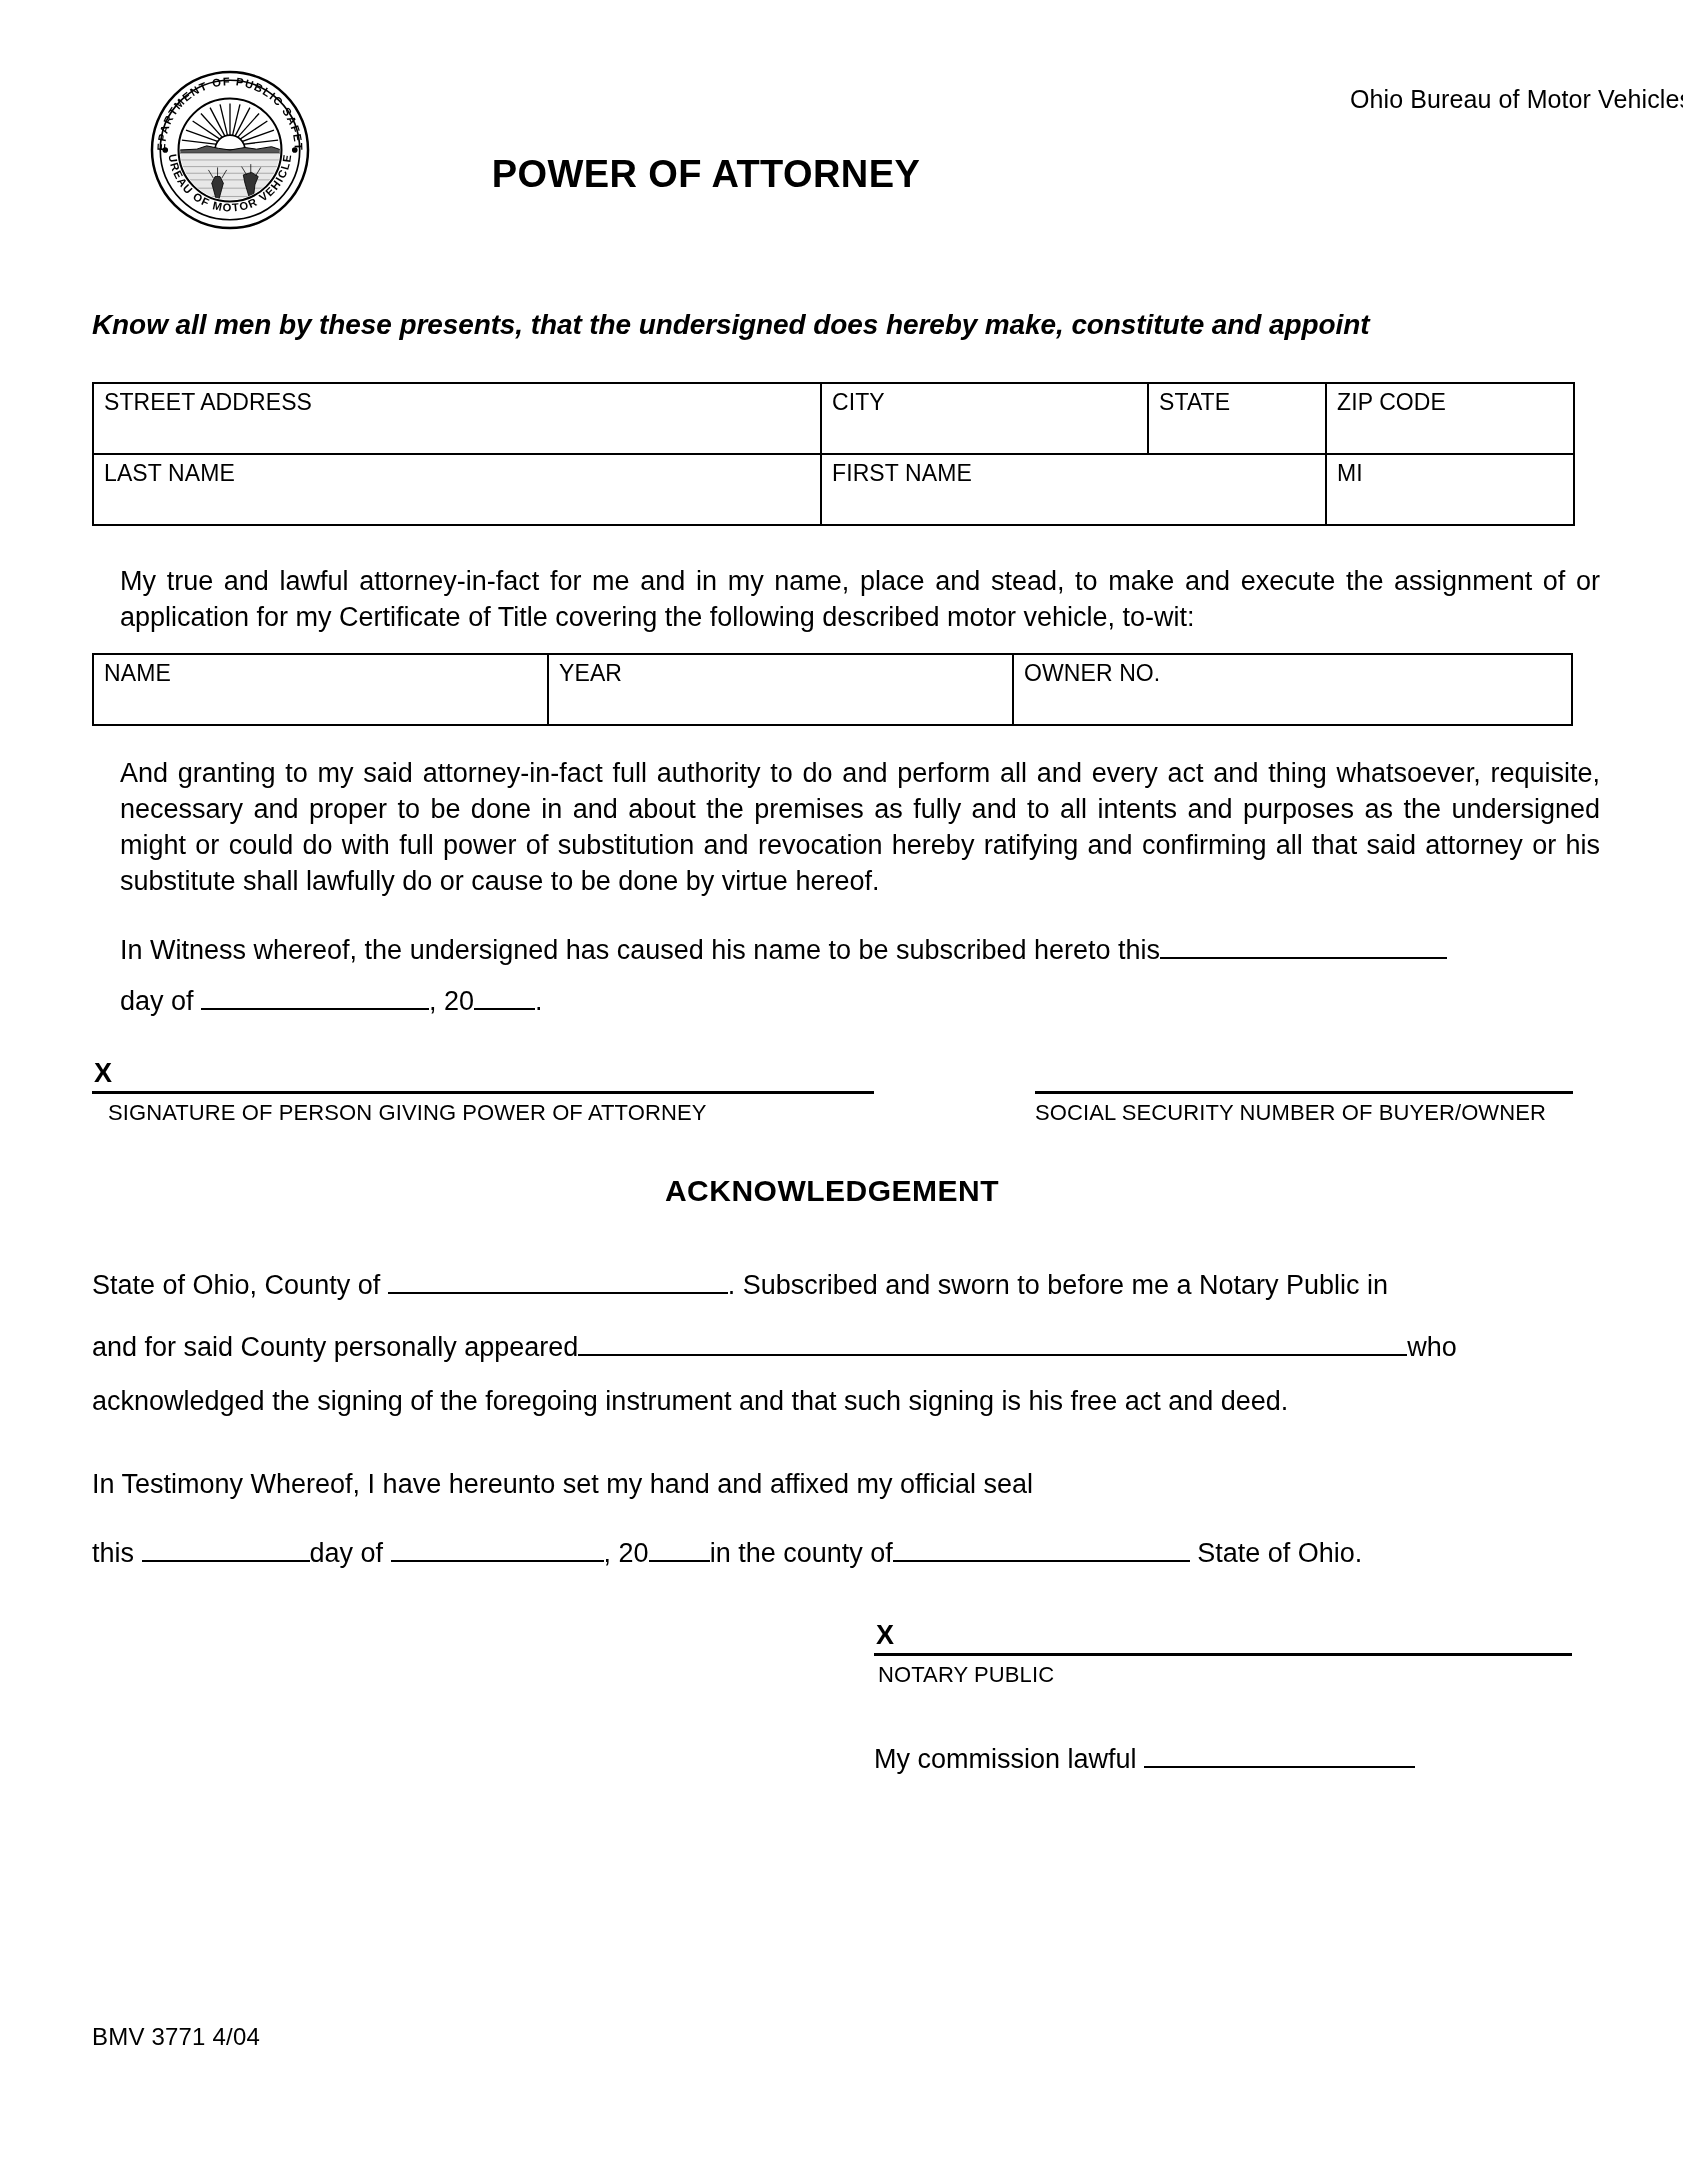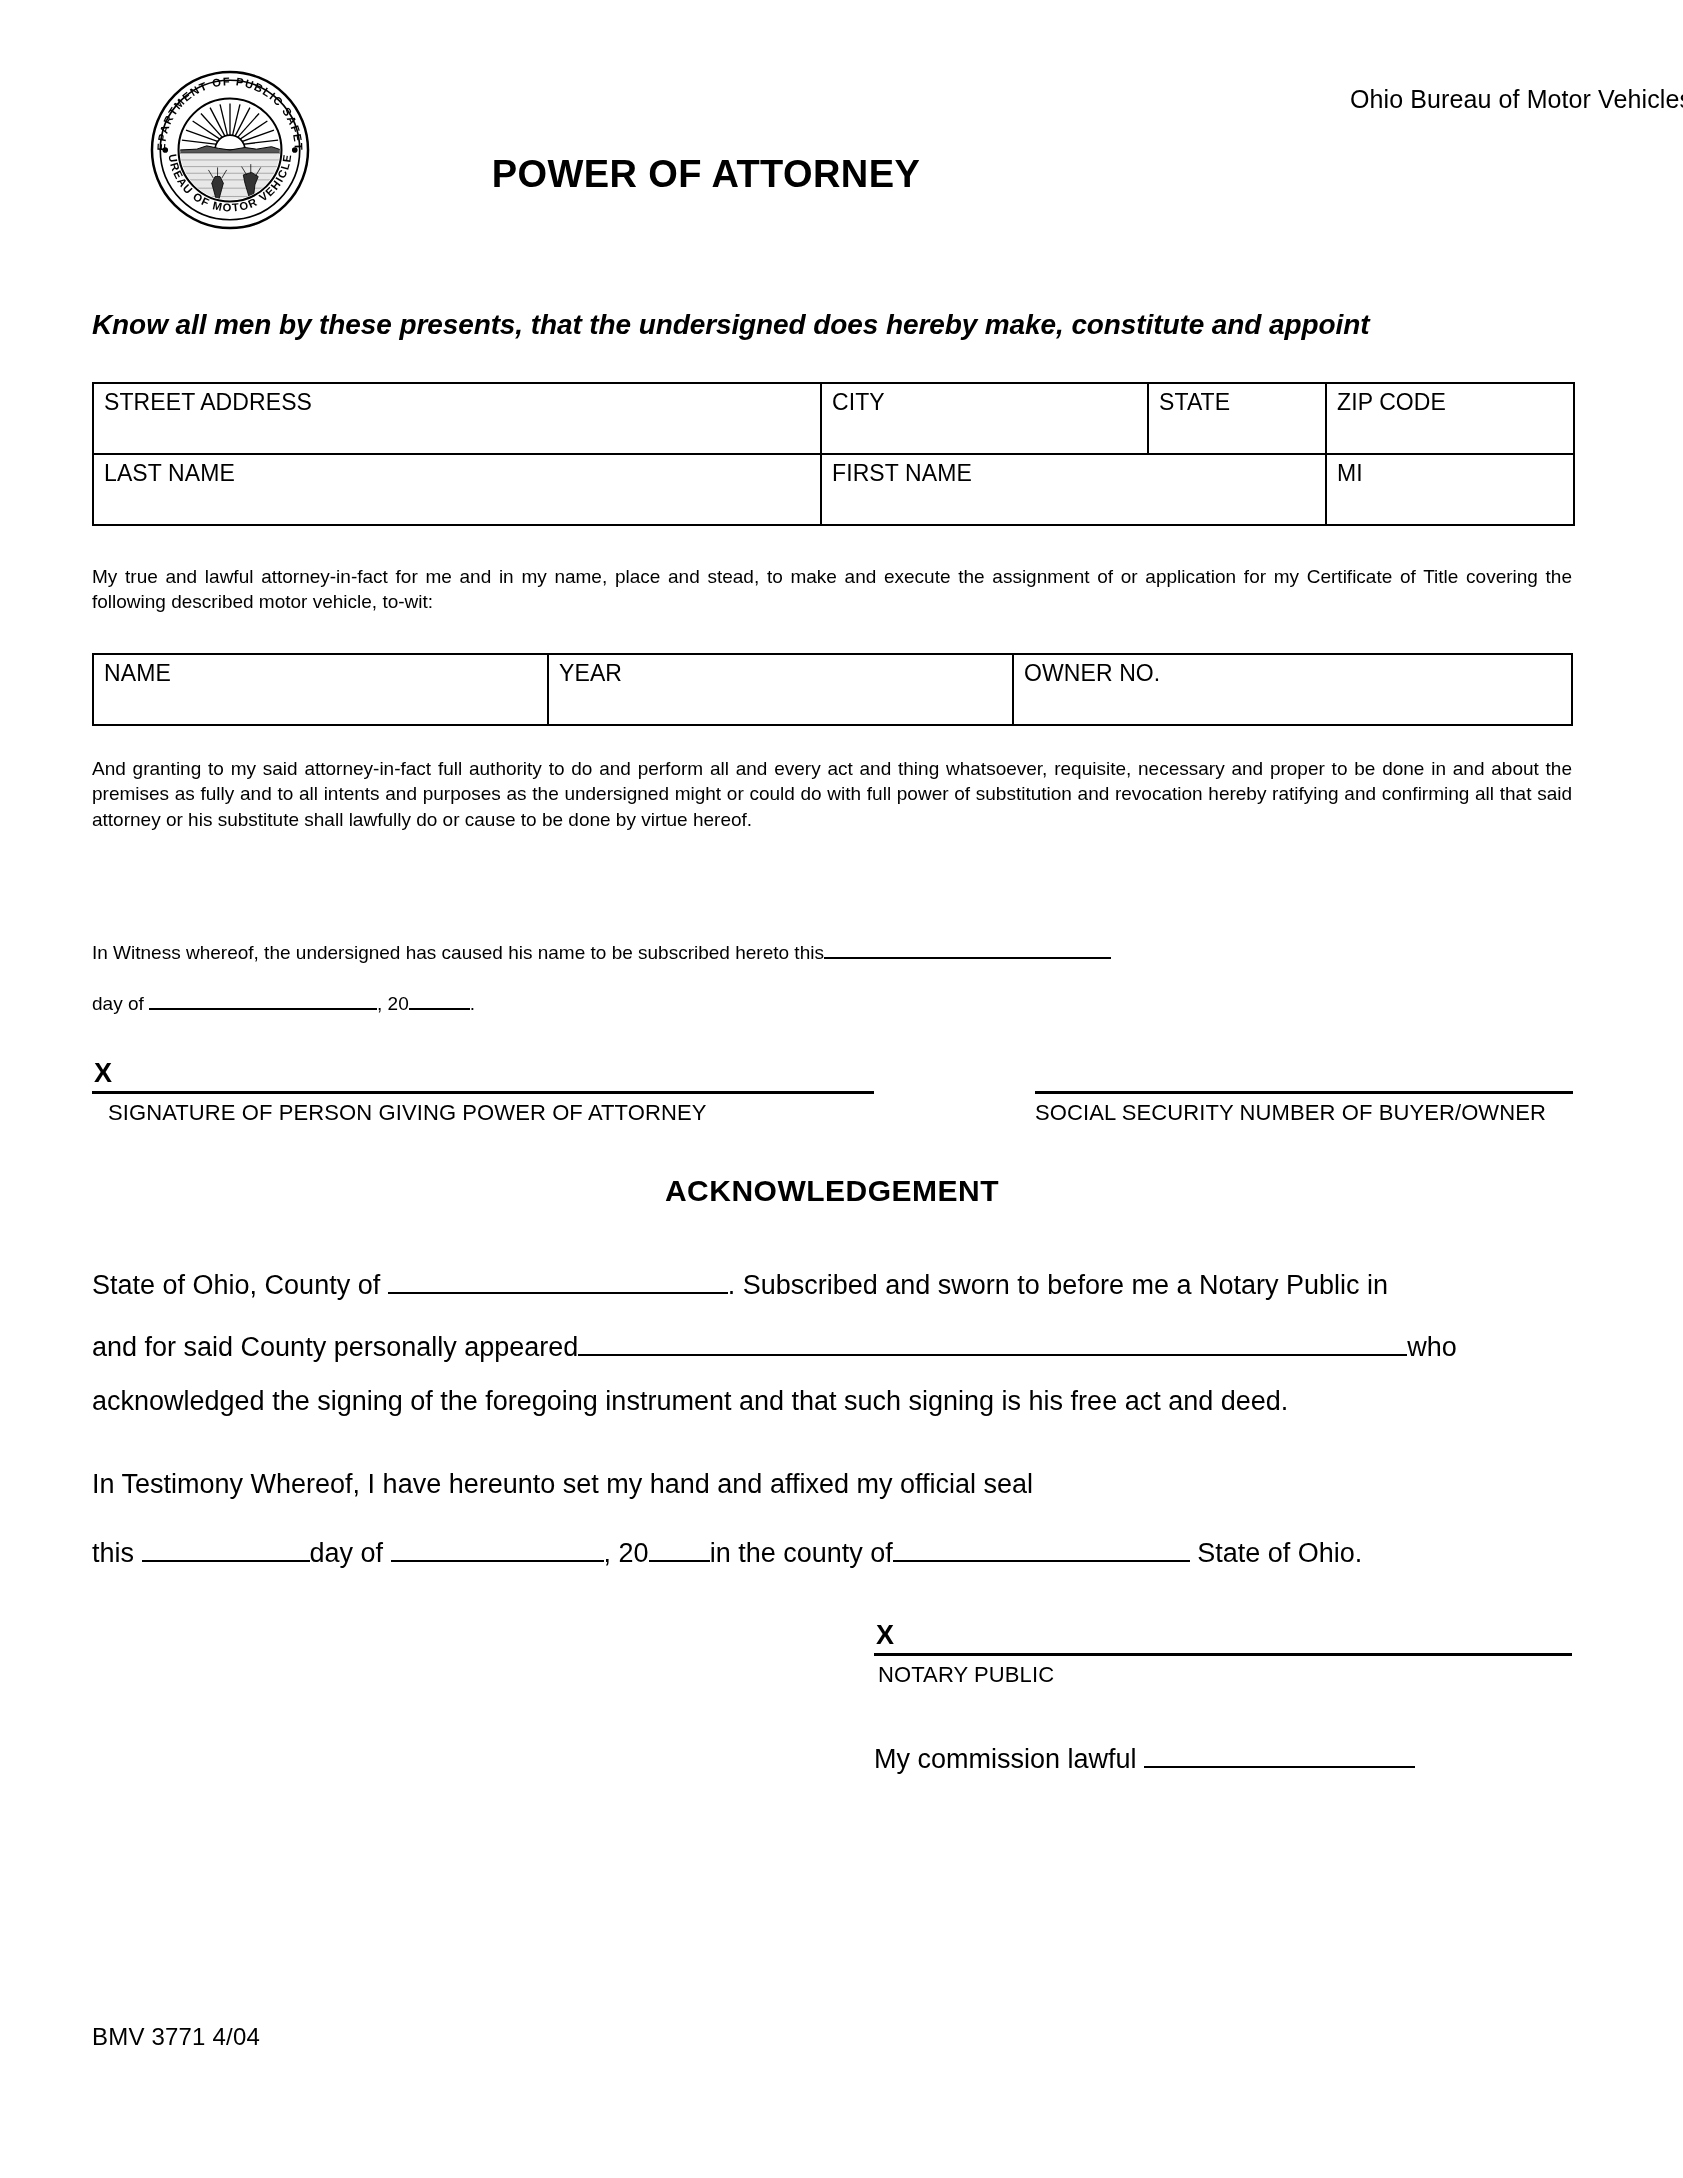--- a/index.html
+++ b/index.html
@@ -92,24 +92,25 @@
     line-height: 1.1;
     letter-spacing: 0.1px;
   }
   #name-table { top: 382px; left: 0; }
   #vehicle-table { top: 653px; left: 0; }
 
   
   .para {
     position: absolute;
     width: 1480px;
-    font-size: 19px;
+    font-size: 27px;
     line-height: 1.33;
     text-align: justify;
     text-justify: inter-word;
+    margin-left: 28px;
   }
   .para.nojust { text-align: left; }
   #para-1 { top: 564px; }
   #para-2 { top: 756px; }
   #witness { top: 927px; }
   #dayline { top: 978px; }
   .ul {
     display: inline-block;
     border-bottom: 2px solid #000;
     vertical-align: baseline;

